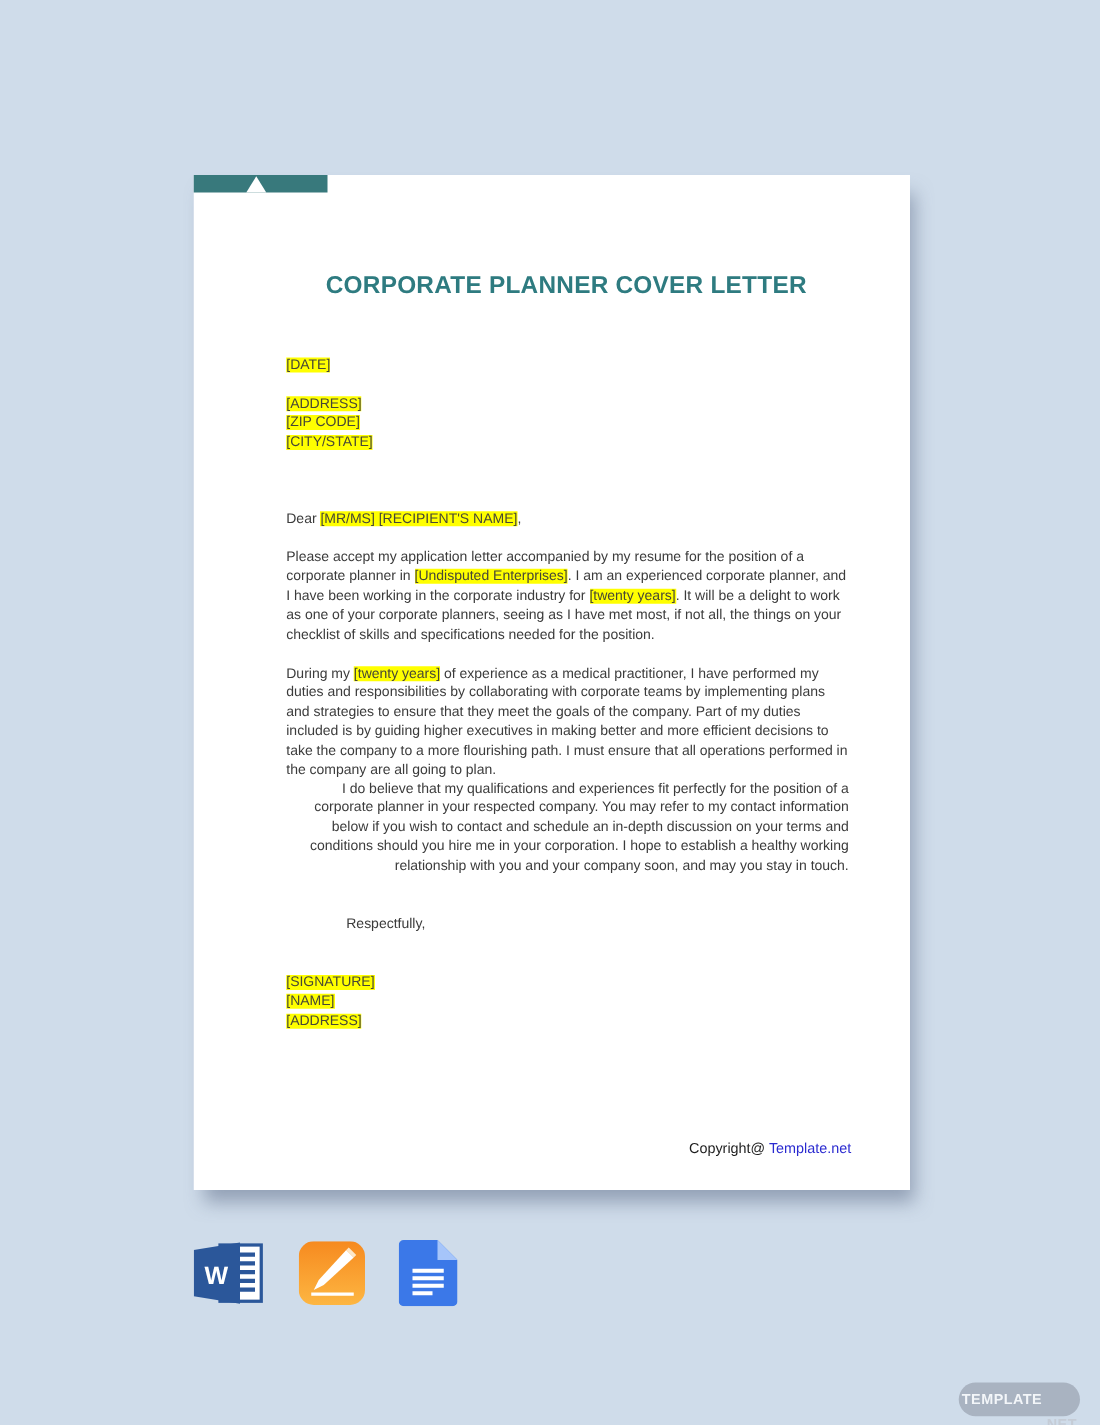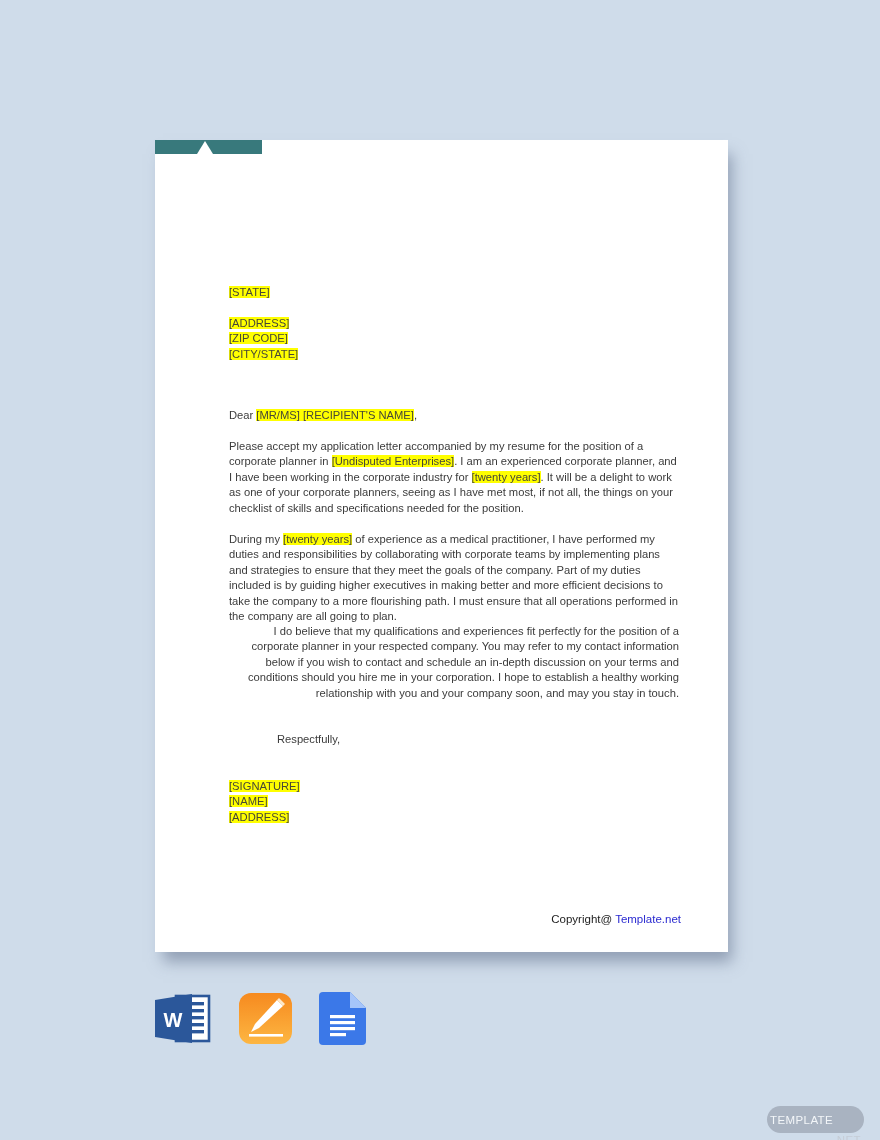--- a/index.html
+++ b/index.html
@@ -81,39 +81,40 @@
   .watermark {
     position: absolute;
     left: 767px; top: 1106px;
     width: 97px; height: 27px;
     background: #a9b3c1;
     border-radius: 14px;
     display: flex;
     align-items: center;
     justify-content: center;
     font-size: 11.5px;
-    font-weight: normal;
+    font-weight: bold;
     letter-spacing: 0.4px;
     white-space: nowrap;
   }
   .watermark .wm-bold  { color: #f3f6f9; }
   .watermark .wm-light { color: #c5ccd6; margin-top: 40px; }
 </style>
 </head>
 <body>
 
 <div class="page">
 
   <div class="ribbon">
     <div class="ribbon-notch"></div>
   </div>
 
+  <div class="doc-title">CORPORATE PLANNER COVER LETTER</div>
 
   <div class="block date-block">
-    <span class="hl">[STATE]</span>
+    <span class="hl">[DATE]</span>
   </div>
 
   <div class="block recip-block">
     <div class="ph-line"><span class="hl">[ADDRESS]</span></div>
     <div class="ph-line"><span class="hl">[ZIP CODE]</span></div>
     <div class="ph-line"><span class="hl">[CITY/STATE]</span></div>
   </div>
 
   <div class="block salutation"><span>Dear </span><span class="hl">[MR/MS] [RECIPIENT'S NAME]</span><span>,</span></div>
 

